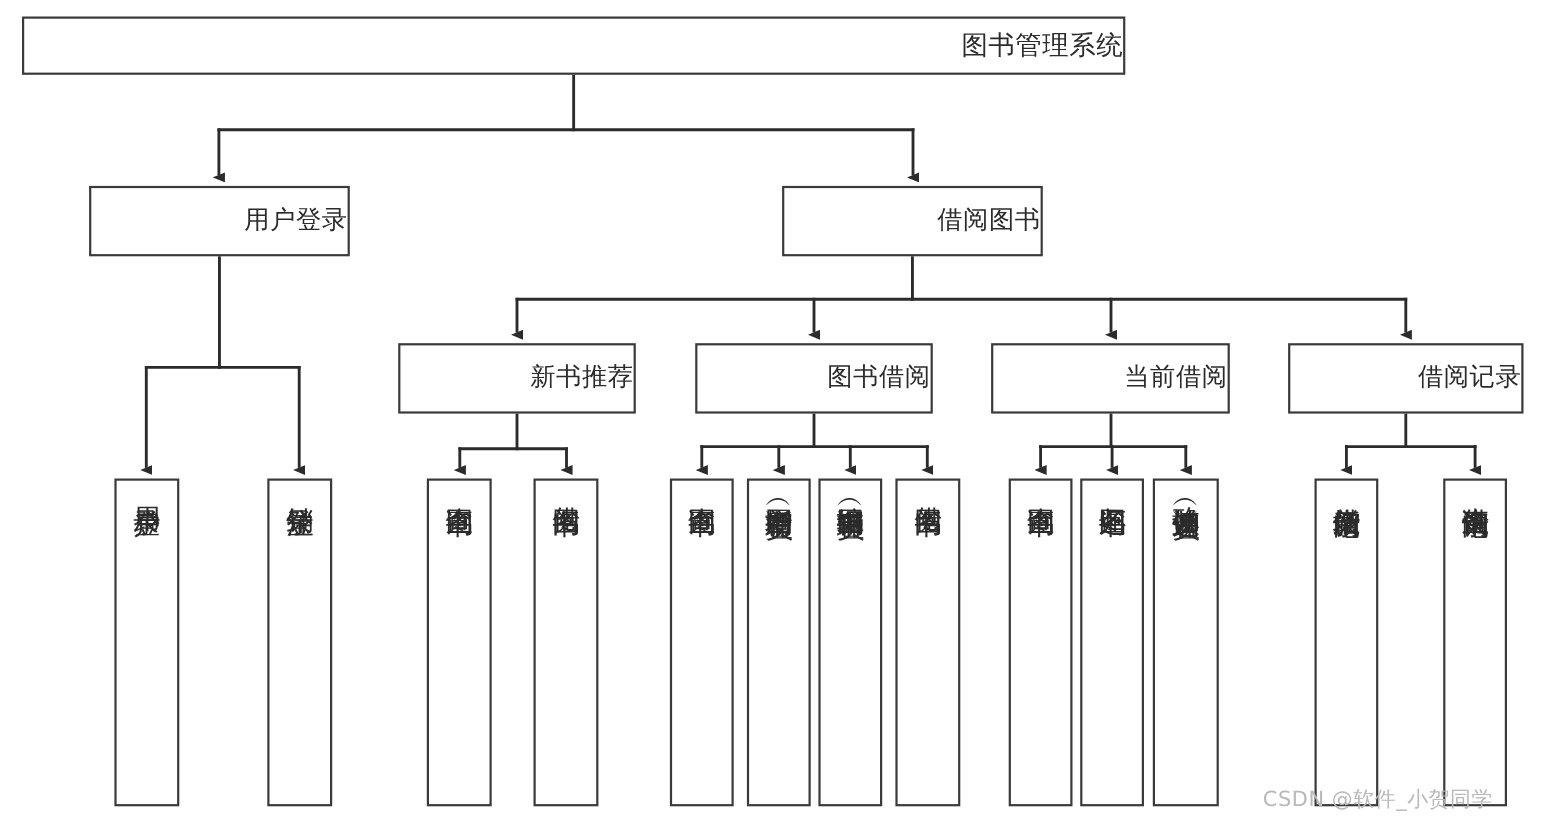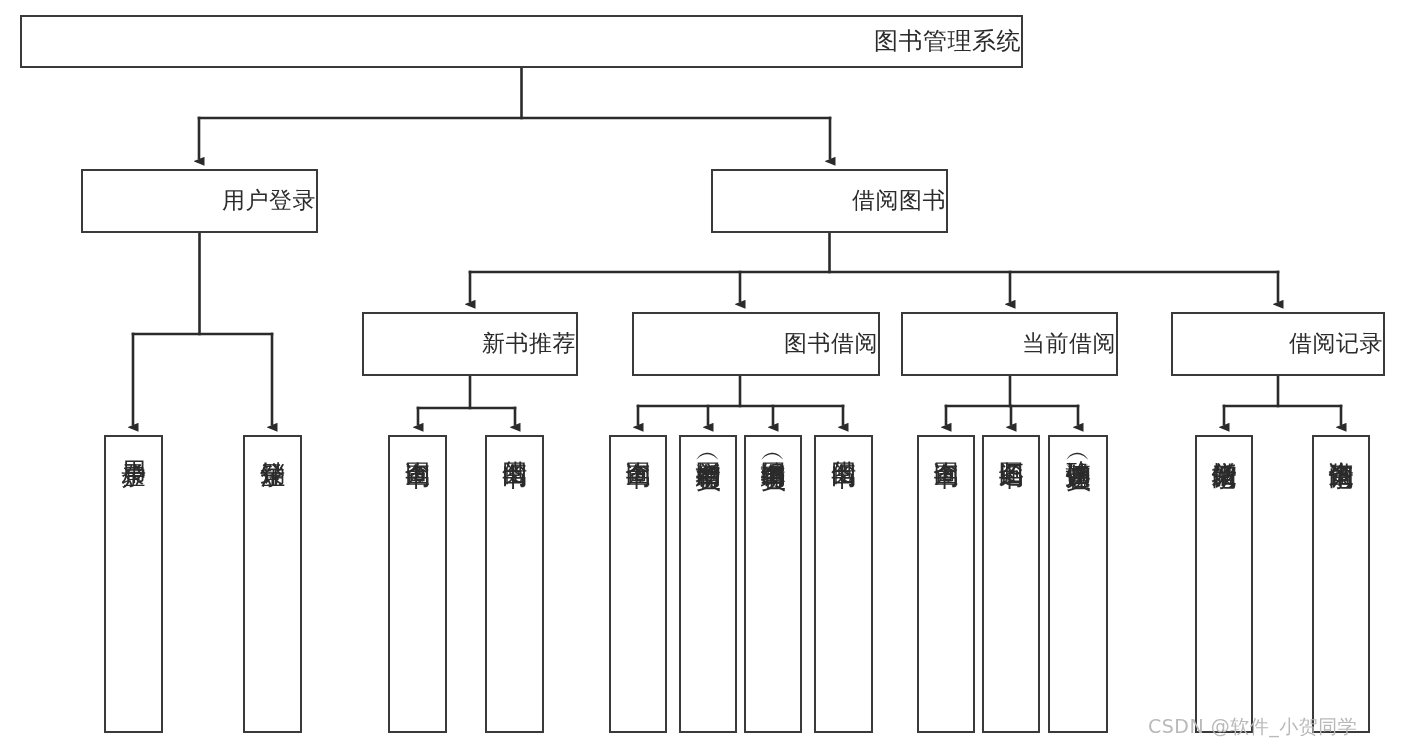--- a/index.html
+++ b/index.html
@@ -134,21 +134,21 @@
   <div class="node h" style="left:81px; top:169px; width:237px; height:64px;">
     <span class="label">用户登录</span>
   </div>
   <div class="node h" style="left:711px; top:169px; width:237px; height:64px;">
     <span class="label">借阅图书</span>
   </div>
 
   <div class="node h" style="left:362px; top:312px; width:216px; height:64px;padding-left:24px;">
     <span class="label">新书推荐</span>
   </div>
-  <div class="node h" style="left:632px; top:312px; width:248px; height:64px;">
+  <div class="node h" style="left:632px; top:312px; width:216px; height:64px;">
     <span class="label">图书借阅</span>
   </div>
   <div class="node h" style="left:1171px; top:312px; width:214px; height:64px;">
     <span class="label">借阅记录</span>
   </div>
   <div class="node h" style="left:901px; top:312px; width:217px; height:64px;">
     <span class="label">当前借阅</span>
   </div>
 
   <div class="node v" style="left:104px; top:435px; width:59px; height:298px;">

